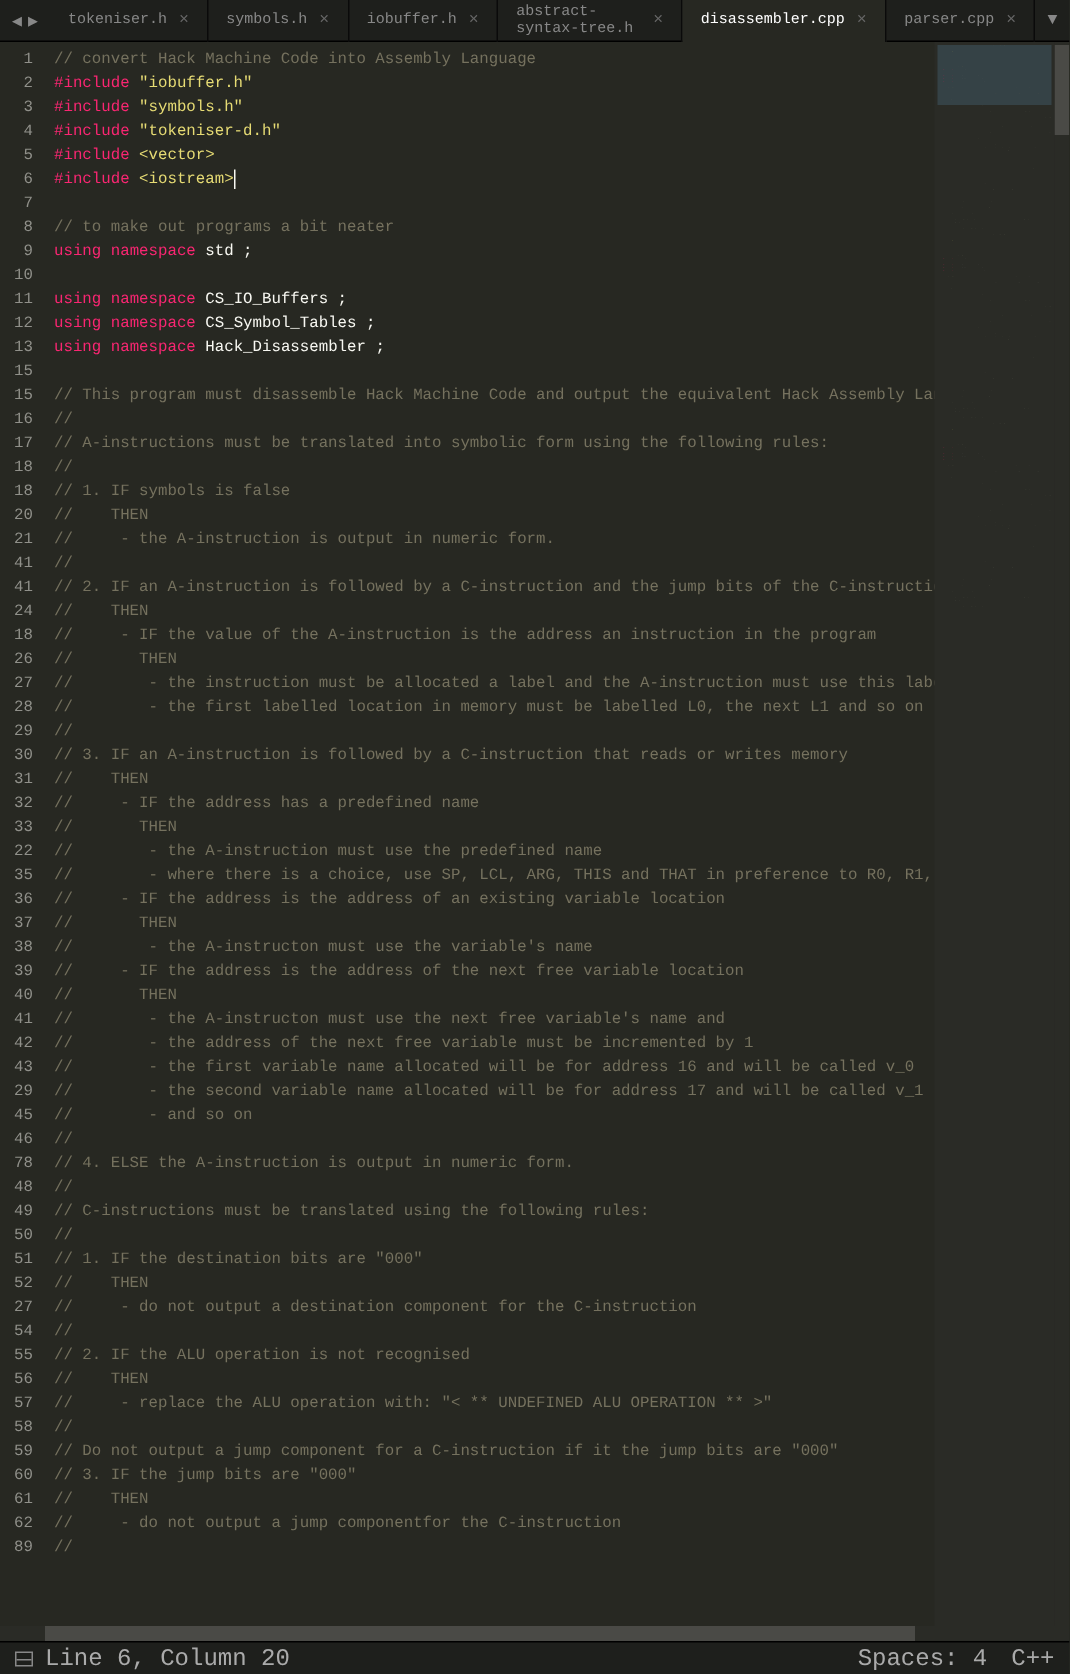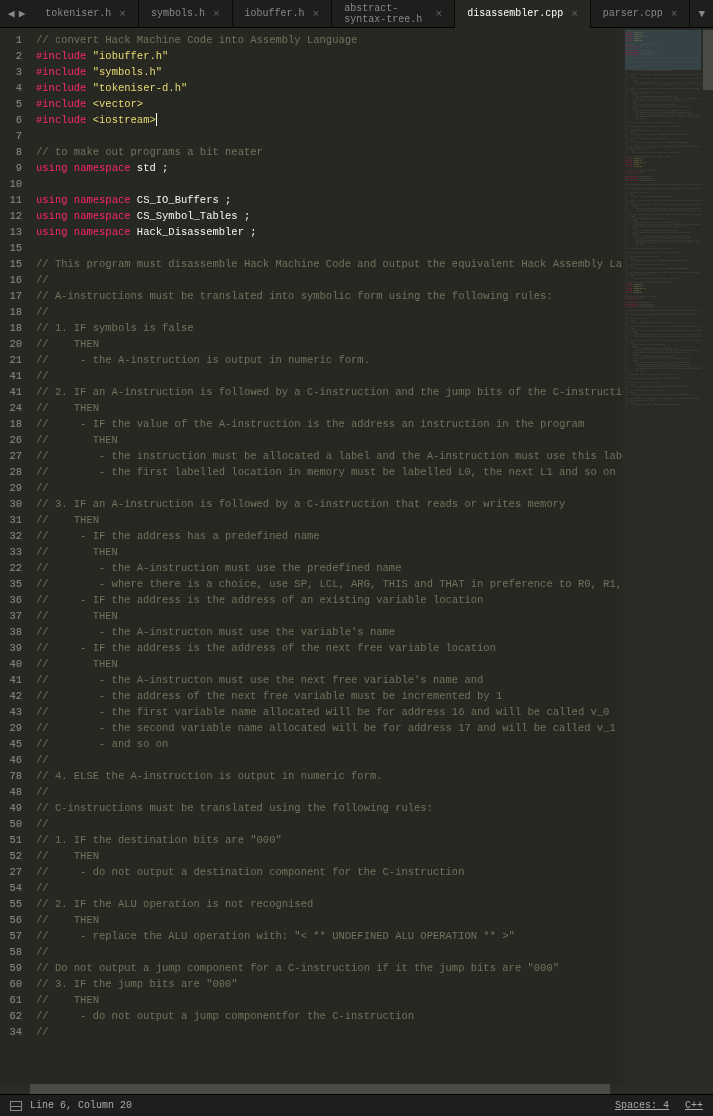--- a/index.html
+++ b/index.html
@@ -120,24 +120,24 @@
 }
 .status-bar {
   height: 22px;
   background: #1e1f1c;
   border-top: 1px solid #000;
   display: flex;
   align-items: center;
   justify-content: space-between;
   padding: 0 10px;
   color: #aaa;
-  font-size: 10px;
+  font-size: 16px;
 }
 .status-left { display: flex; align-items: center; gap: 8px; }
-.status-right { display: flex; align-items: center; gap: 16px; text-decoration: underline; }
+.status-right { display: flex; align-items: center; gap: 16px; }
 .panel-icon {
   width: 12px; height: 10px;
   border: 1px solid #888;
   display: inline-block;
   position: relative;
 }
 .panel-icon::before {
   content: '';
   position: absolute;
   left: 0; bottom: 0;
@@ -246,21 +246,21 @@
       <div>27</div>
       <div>54</div>
       <div>55</div>
       <div>56</div>
       <div>57</div>
       <div>58</div>
       <div>59</div>
       <div>60</div>
       <div>61</div>
       <div>62</div>
-      <div>34</div>
+      <div>89</div>
     </div>
   <div class="code" id="code"><div class="code-line"><span class="c-comment">// convert Hack Machine Code into Assembly Language</span></div><div class="code-line"><span class="c-keyword">#include</span><span> </span><span class="c-string">"iobuffer.h"</span></div><div class="code-line"><span class="c-keyword">#include</span><span> </span><span class="c-string">"symbols.h"</span></div><div class="code-line"><span class="c-keyword">#include</span><span> </span><span class="c-string">"tokeniser-d.h"</span></div><div class="code-line"><span class="c-keyword">#include</span><span> </span><span class="c-string">&lt;vector&gt;</span></div><div class="code-line"><span class="c-keyword">#include</span><span> </span><span class="c-string">&lt;iostream&gt;</span><span class="cursor-mark"></span></div><div class="code-line"></div><div class="code-line"><span class="c-comment">// to make out programs a bit neater</span></div><div class="code-line"><span class="c-keyword">using</span><span> </span><span class="c-keyword">namespace</span><span> </span><span class="c-ns">std</span><span> ;</span></div><div class="code-line"></div><div class="code-line"><span class="c-keyword">using</span><span> </span><span class="c-keyword">namespace</span><span> </span><span class="c-ns">CS_IO_Buffers</span><span> ;</span></div><div class="code-line"><span class="c-keyword">using</span><span> </span><span class="c-keyword">namespace</span><span> </span><span class="c-ns">CS_Symbol_Tables</span><span> ;</span></div><div class="code-line"><span class="c-keyword">using</span><span> </span><span class="c-keyword">namespace</span><span> </span><span class="c-ns">Hack_Disassembler</span><span> ;</span></div><div class="code-line"></div><div class="code-line"><span class="c-comment">// This program must disassemble Hack Machine Code and output the equivalent Hack Assembly Language.</span></div><div class="code-line"><span class="c-comment">//</span></div><div class="code-line"><span class="c-comment">// A-instructions must be translated into symbolic form using the following rules:</span></div><div class="code-line"><span class="c-comment">//</span></div><div class="code-line"><span class="c-comment">// 1. IF symbols is false</span></div><div class="code-line"><span class="c-comment">//    THEN</span></div><div class="code-line"><span class="c-comment">//     - the A-instruction is output in numeric form.</span></div><div class="code-line"><span class="c-comment">//</span></div><div class="code-line"><span class="c-comment">// 2. IF an A-instruction is followed by a C-instruction and the jump bits of the C-instruction are not "000"</span></div><div class="code-line"><span class="c-comment">//    THEN</span></div><div class="code-line"><span class="c-comment">//     - IF the value of the A-instruction is the address an instruction in the program</span></div><div class="code-line"><span class="c-comment">//       THEN</span></div><div class="code-line"><span class="c-comment">//        - the instruction must be allocated a label and the A-instruction must use this label</span></div><div class="code-line"><span class="c-comment">//        - the first labelled location in memory must be labelled L0, the next L1 and so on</span></div><div class="code-line"><span class="c-comment">//</span></div><div class="code-line"><span class="c-comment">// 3. IF an A-instruction is followed by a C-instruction that reads or writes memory</span></div><div class="code-line"><span class="c-comment">//    THEN</span></div><div class="code-line"><span class="c-comment">//     - IF the address has a predefined name</span></div><div class="code-line"><span class="c-comment">//       THEN</span></div><div class="code-line"><span class="c-comment">//        - the A-instruction must use the predefined name</span></div><div class="code-line"><span class="c-comment">//        - where there is a choice, use SP, LCL, ARG, THIS and THAT in preference to R0, R1, R2 R3 and R4</span></div><div class="code-line"><span class="c-comment">//     - IF the address is the address of an existing variable location</span></div><div class="code-line"><span class="c-comment">//       THEN</span></div><div class="code-line"><span class="c-comment">//        - the A-instructon must use the variable's name</span></div><div class="code-line"><span class="c-comment">//     - IF the address is the address of the next free variable location</span></div><div class="code-line"><span class="c-comment">//       THEN</span></div><div class="code-line"><span class="c-comment">//        - the A-instructon must use the next free variable's name and</span></div><div class="code-line"><span class="c-comment">//        - the address of the next free variable must be incremented by 1</span></div><div class="code-line"><span class="c-comment">//        - the first variable name allocated will be for address 16 and will be called v_0</span></div><div class="code-line"><span class="c-comment">//        - the second variable name allocated will be for address 17 and will be called v_1</span></div><div class="code-line"><span class="c-comment">//        - and so on</span></div><div class="code-line"><span class="c-comment">//</span></div><div class="code-line"><span class="c-comment">// 4. ELSE the A-instruction is output in numeric form.</span></div><div class="code-line"><span class="c-comment">//</span></div><div class="code-line"><span class="c-comment">// C-instructions must be translated using the following rules:</span></div><div class="code-line"><span class="c-comment">//</span></div><div class="code-line"><span class="c-comment">// 1. IF the destination bits are "000"</span></div><div class="code-line"><span class="c-comment">//    THEN</span></div><div class="code-line"><span class="c-comment">//     - do not output a destination component for the C-instruction</span></div><div class="code-line"><span class="c-comment">//</span></div><div class="code-line"><span class="c-comment">// 2. IF the ALU operation is not recognised</span></div><div class="code-line"><span class="c-comment">//    THEN</span></div><div class="code-line"><span class="c-comment">//     - replace the ALU operation with: "&lt; ** UNDEFINED ALU OPERATION ** &gt;"</span></div><div class="code-line"><span class="c-comment">//</span></div><div class="code-line"><span class="c-comment">// Do not output a jump component for a C-instruction if it the jump bits are "000"</span></div><div class="code-line"><span class="c-comment">// 3. IF the jump bits are "000"</span></div><div class="code-line"><span class="c-comment">//    THEN</span></div><div class="code-line"><span class="c-comment">//     - do not output a jump componentfor the C-instruction</span></div><div class="code-line"><span class="c-comment">//</span></div></div>
   <div class="minimap" id="minimap">
       <div class="minimap-line mm-hl"><span class="mm-comment">// convert Hack Machine Code into Assembly Language</span></div>
       <div class="minimap-line mm-hl"><span class="mm-keyword">#include</span><span> </span><span class="mm-string">"iobuffer.h"</span></div>
       <div class="minimap-line mm-hl"><span class="mm-keyword">#include</span><span> </span><span class="mm-string">"symbols.h"</span></div>
       <div class="minimap-line mm-hl"><span class="mm-keyword">#include</span><span> </span><span class="mm-string">"tokeniser-d.h"</span></div>
       <div class="minimap-line mm-hl"><span class="mm-keyword">#include</span><span> </span><span class="mm-string">&lt;vector&gt;</span></div>
       <div class="minimap-line mm-hl"><span class="mm-keyword">#include</span><span> </span><span class="mm-string">&lt;iostream&gt;</span></div>
       <div class="minimap-line mm-hl"></div>

